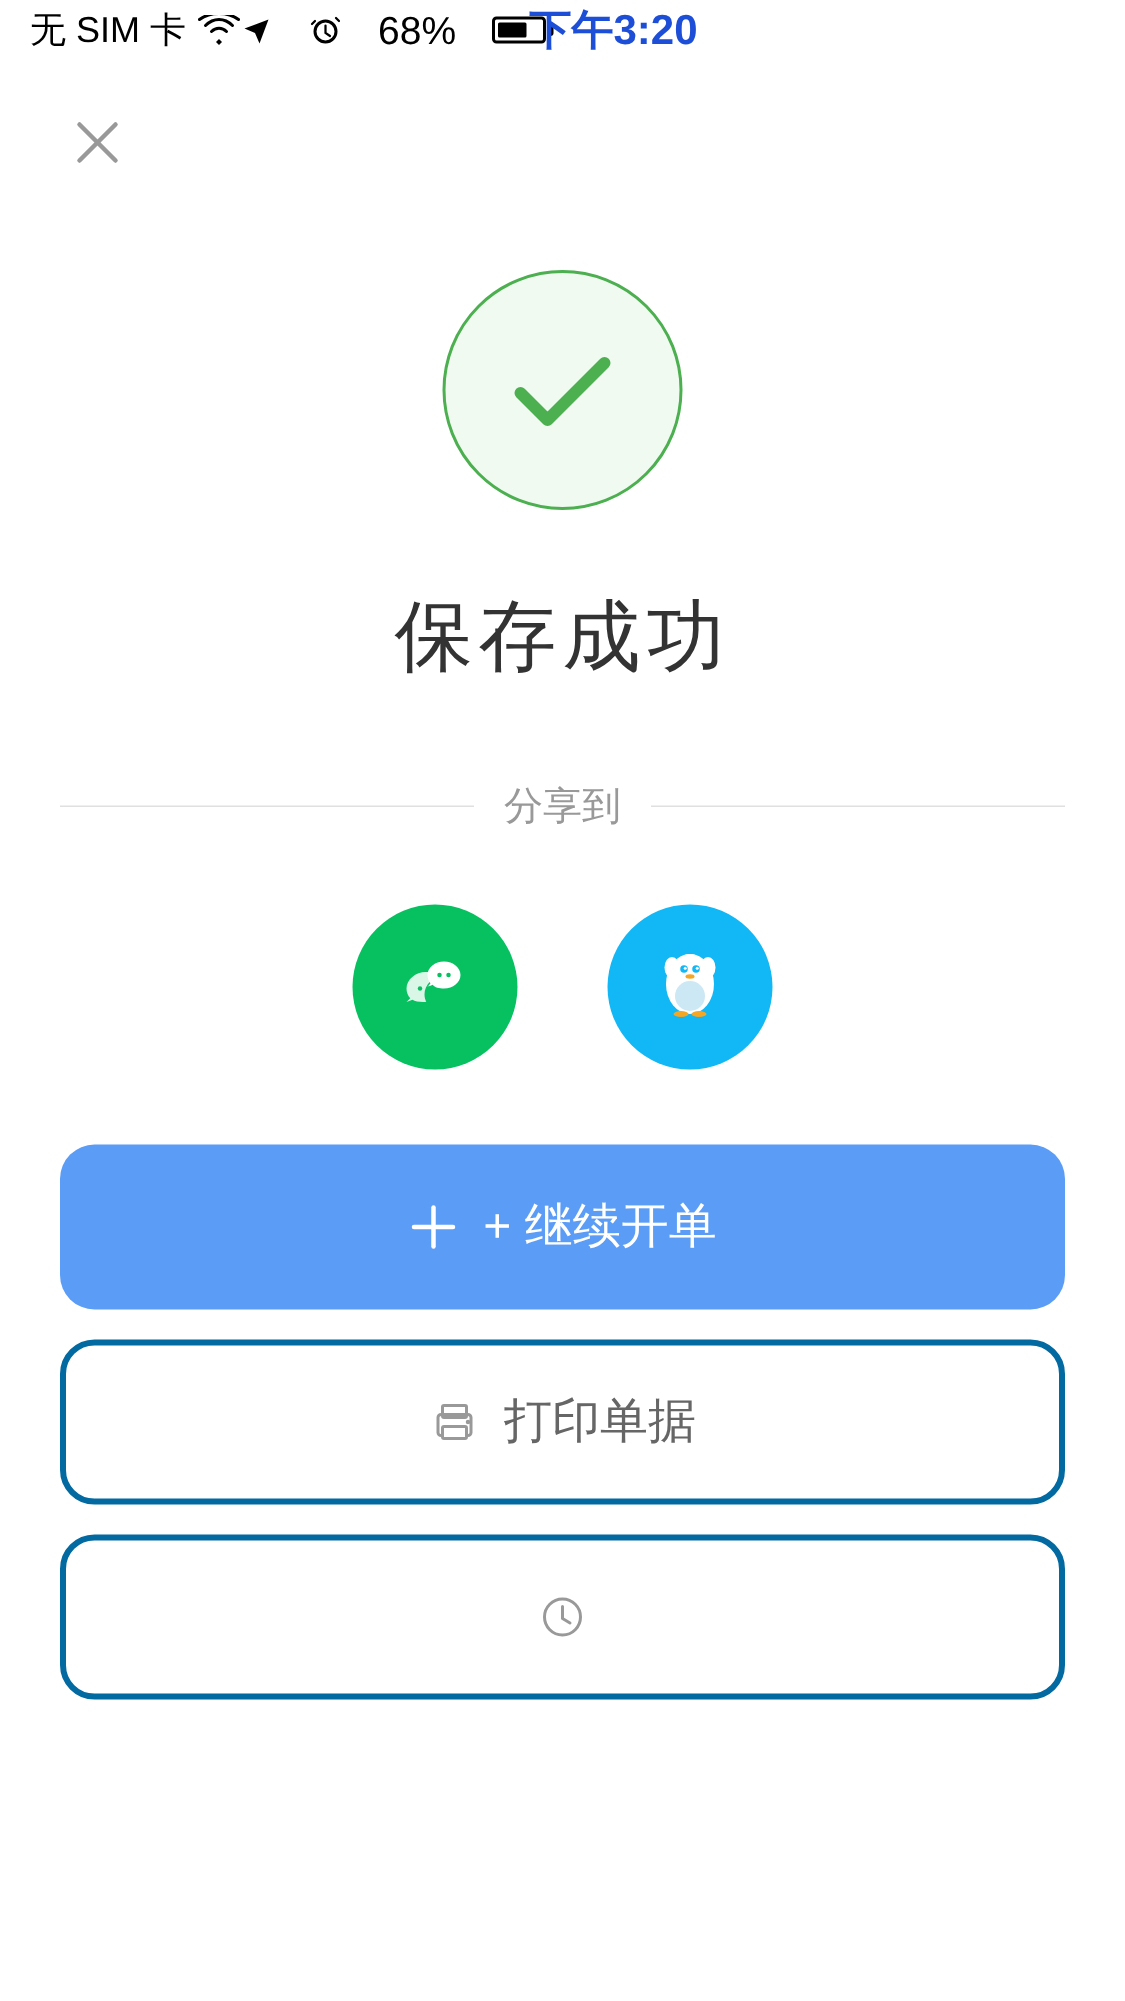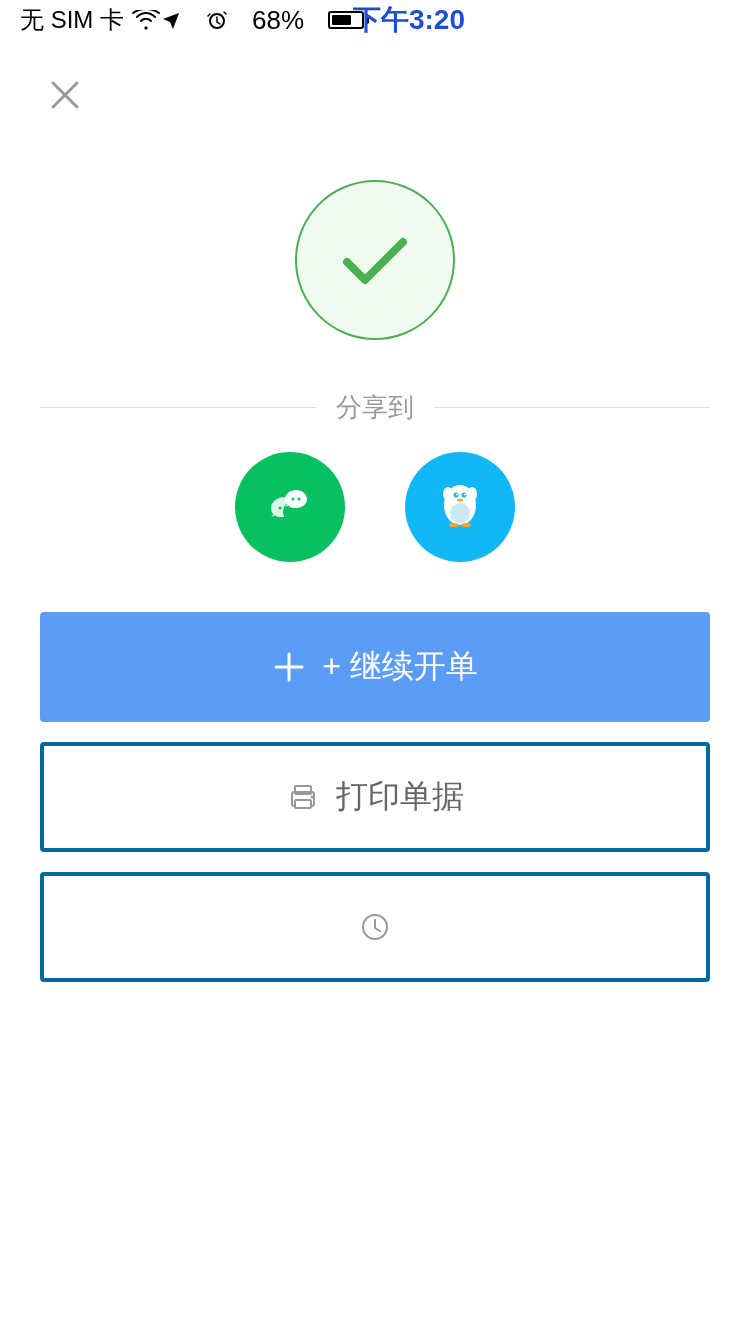--- a/index.html
+++ b/index.html
@@ -114,21 +114,21 @@
     
     .share-section {
       width: 100%;
       margin-bottom: 50px;
     }
 
     .share-divider {
       display: flex;
       align-items: center;
       gap: 20px;
-      margin-bottom: 27px;
+      margin-bottom: 48px;
     }
 
     .share-divider::before,
     .share-divider::after {
       content: '';
       flex: 1;
       height: 1px;
       background: #e0e0e0;
     }
 
@@ -166,21 +166,21 @@
     .action-buttons {
       width: 100%;
       display: flex;
       flex-direction: column;
       gap: 20px;
     }
 
     .action-btn {
       width: 100%;
       height: 110px;
-      border-radius: 4px;
+      border-radius: 23px;
       display: flex;
       align-items: center;
       justify-content: center;
       gap: 16px;
       font-size: 32px;
       cursor: pointer;
       border: none;
     }
 
     .action-btn.primary {
@@ -275,20 +275,21 @@
       <line x1="30" y1="6" x2="6" y2="30" stroke="#999" stroke-width="3" stroke-linecap="round"></line>
     </svg>
   </div>
 
   <div class="success-circle">
     <svg viewBox="0 0 80 80" fill="none" xmlns="http://www.w3.org/2000/svg">
       <path d="M12 42L30 60L68 22" stroke="#4CAF50" stroke-width="8" stroke-linecap="round" stroke-linejoin="round"></path>
     </svg>
   </div>
 
+  <div class="success-title">保存成功</div>
 
   <div class="share-section">
     <div class="share-divider">
       <span class="share-label">分享到</span>
     </div>
     <div class="share-icons">
 
       <div class="share-icon-btn wechat">
         <svg width="65" height="55" viewBox="0 0 65 55" fill="none">
           <ellipse cx="24" cy="20" rx="22" ry="16" fill="none" stroke="white" stroke-width="0"></ellipse>

